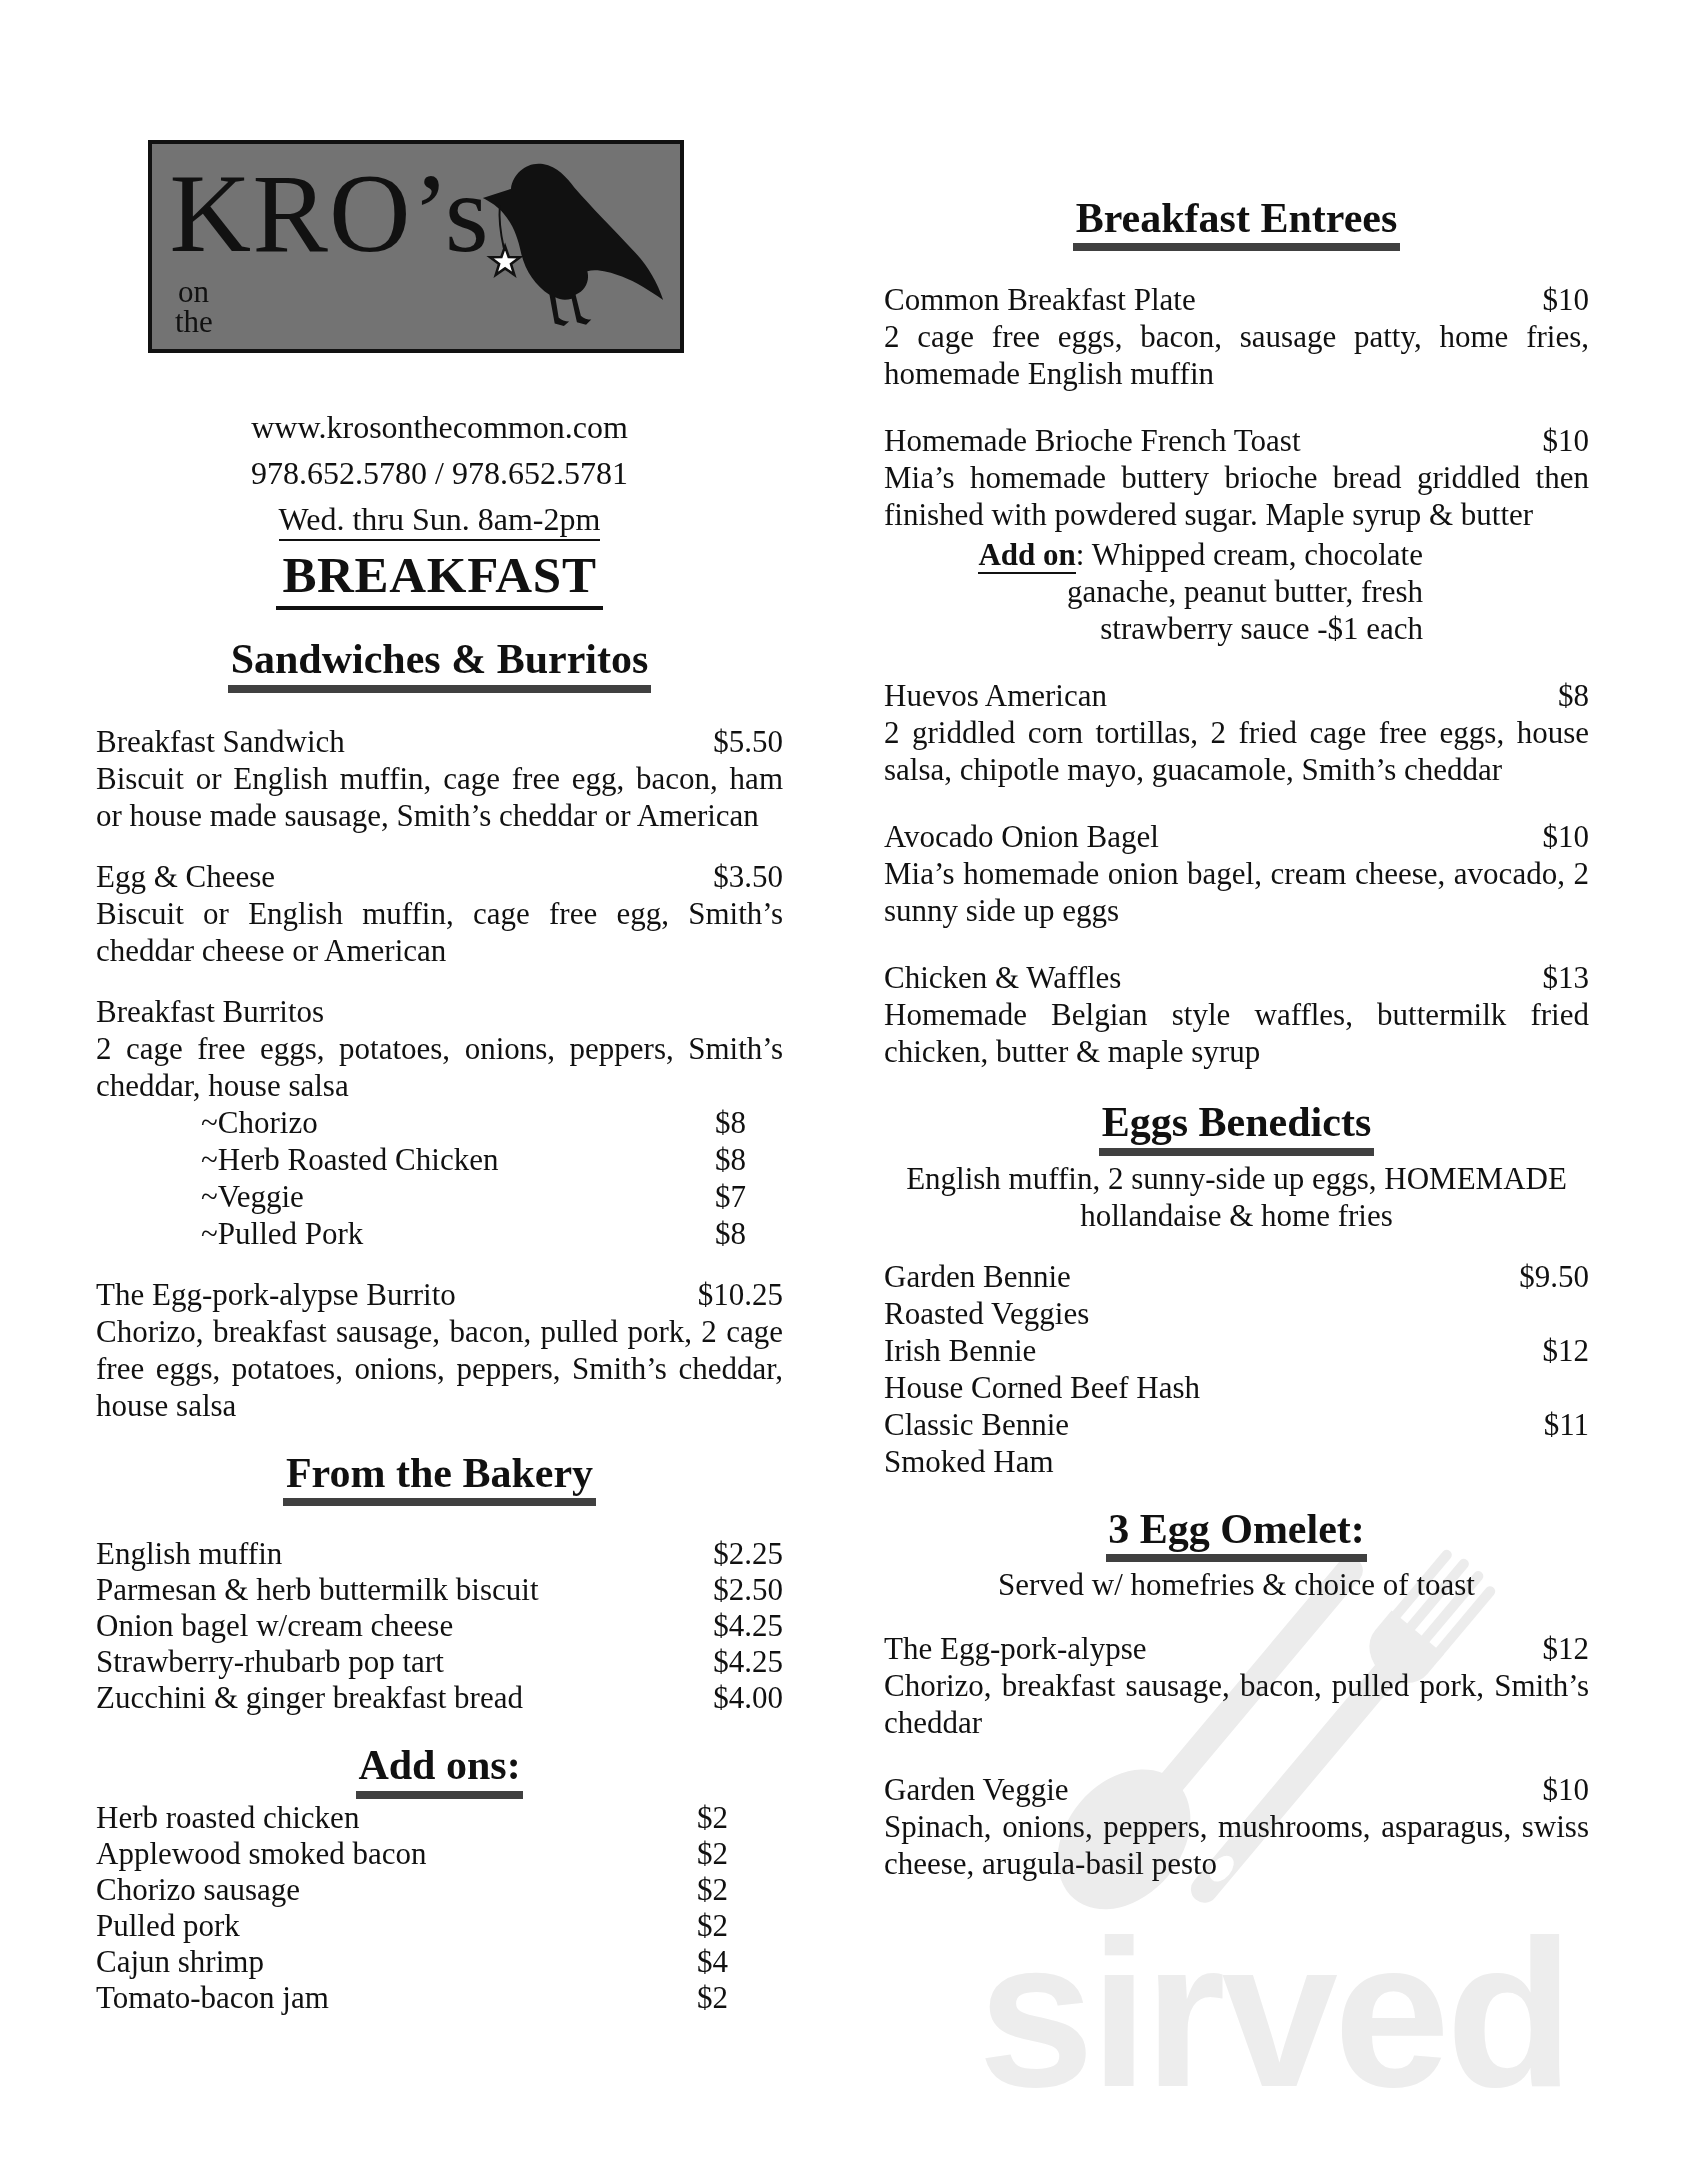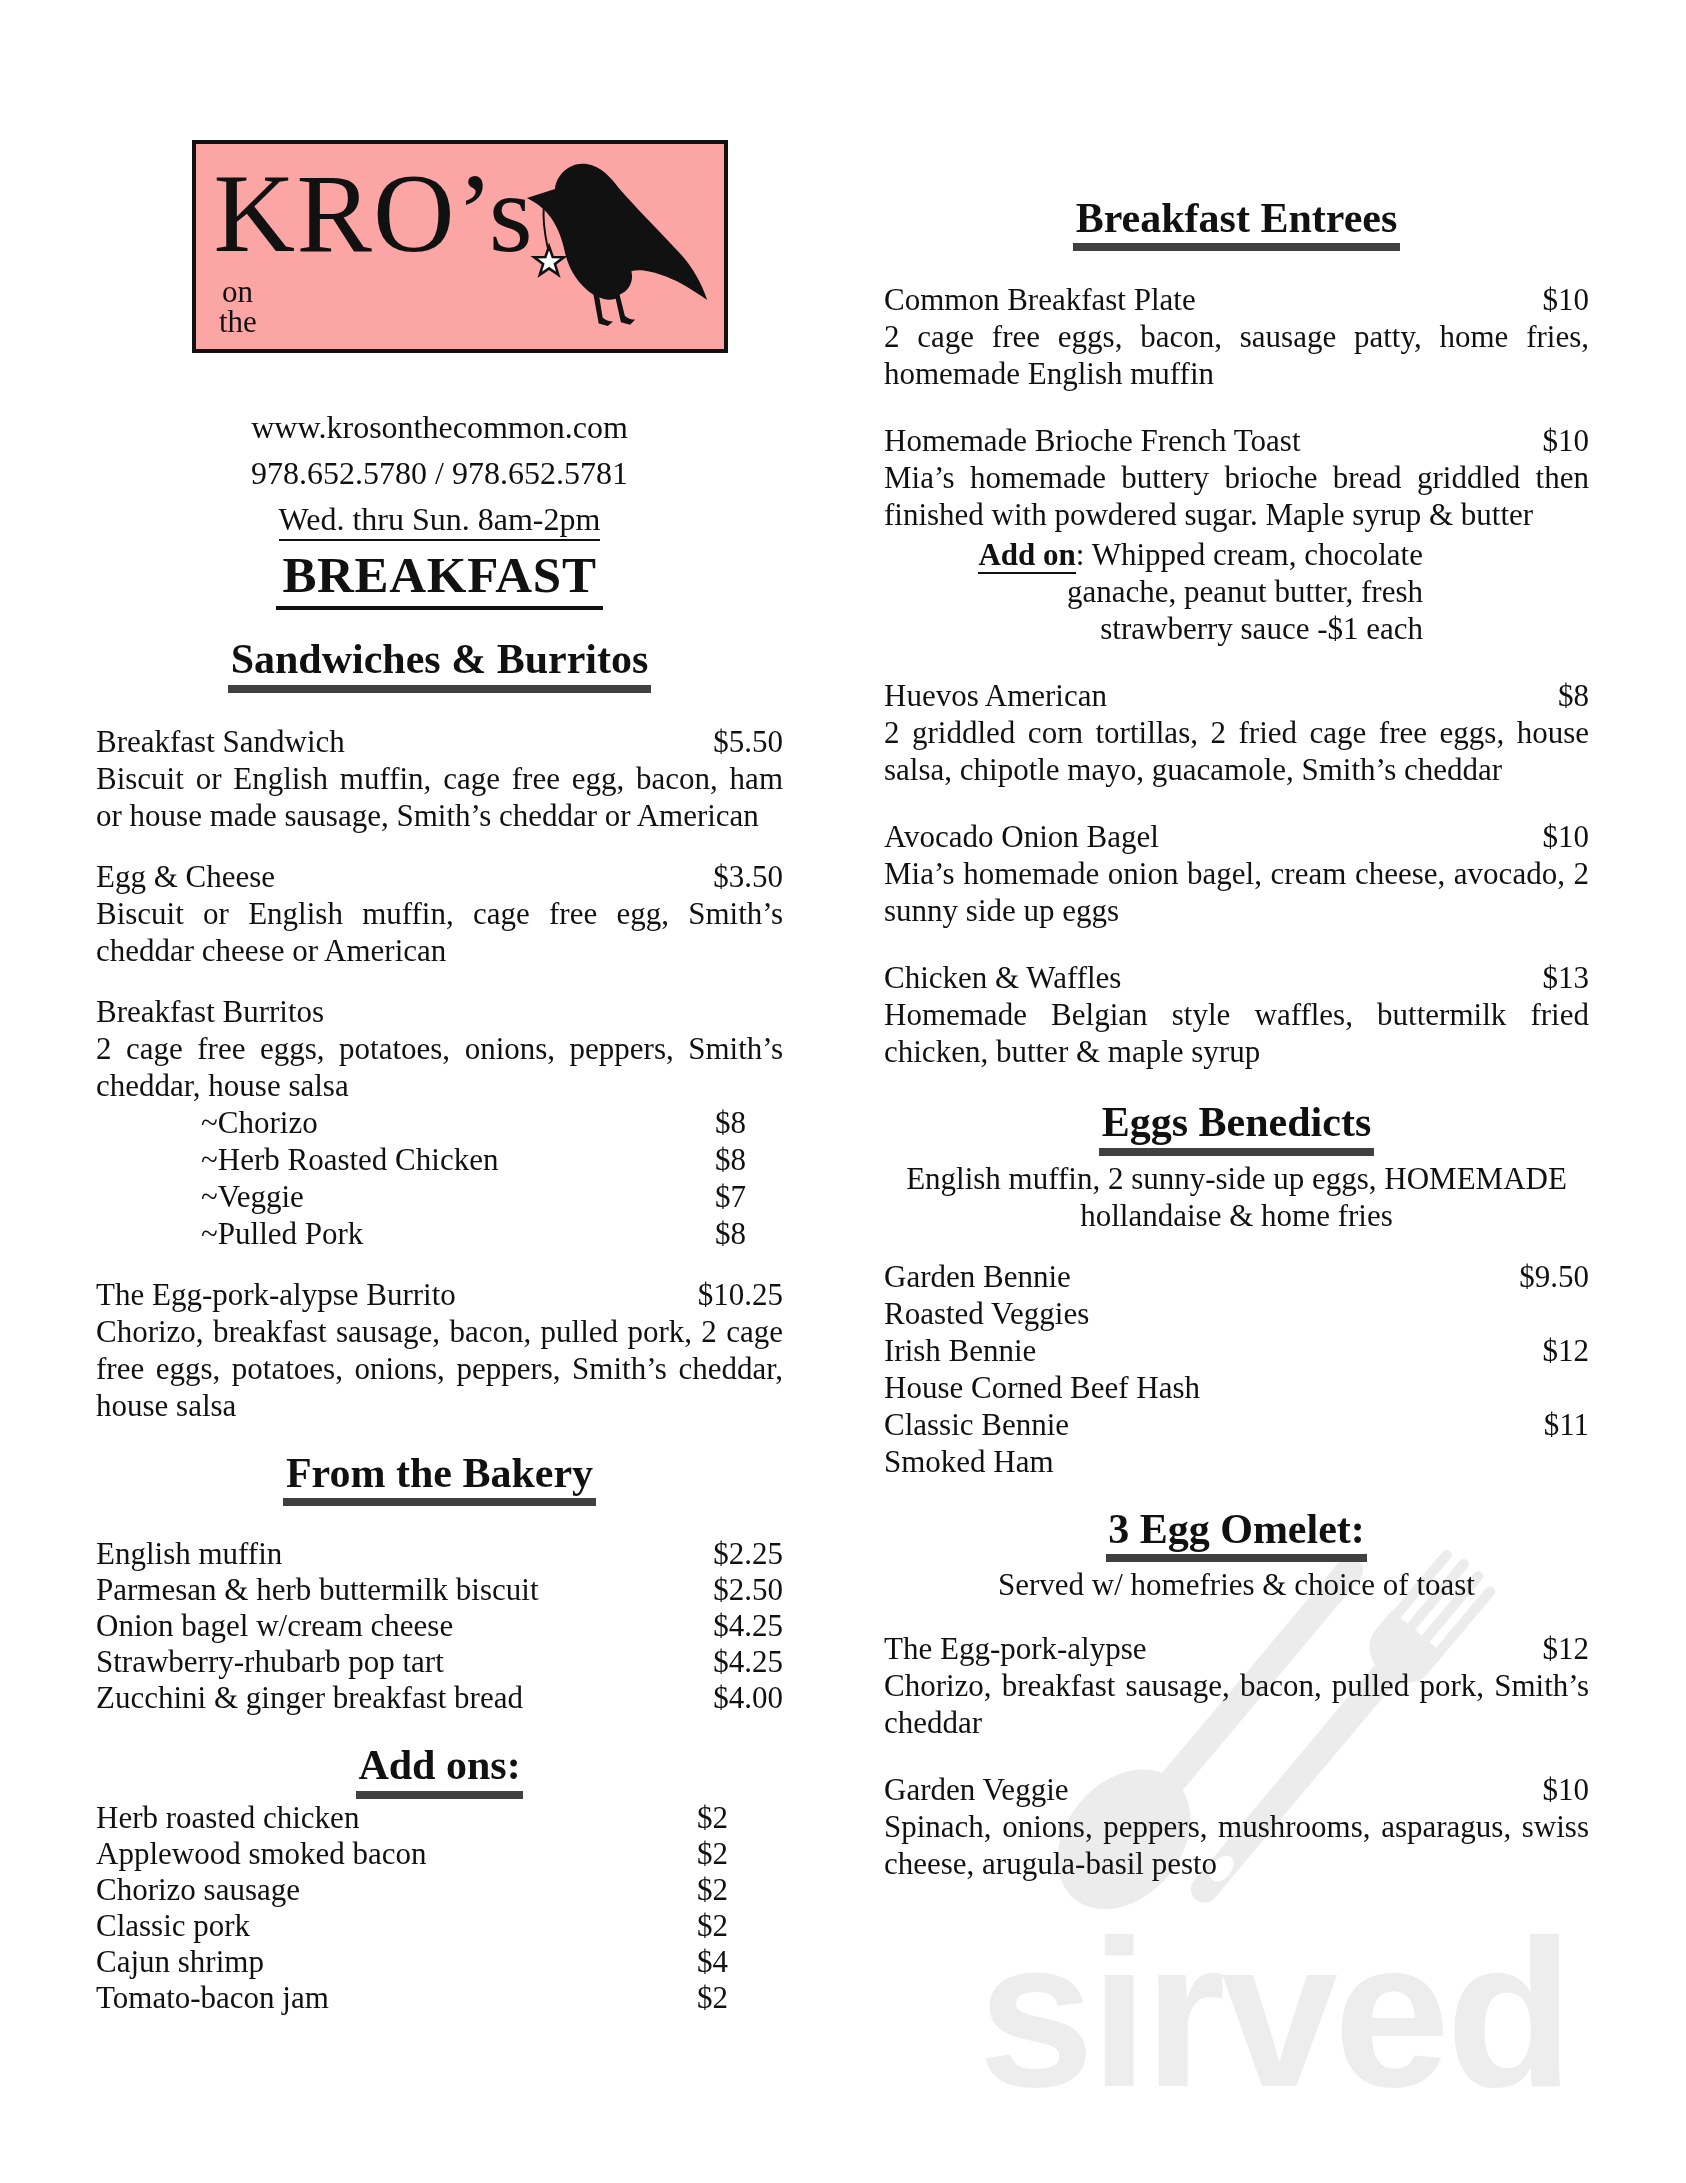--- a/index.html
+++ b/index.html
@@ -9,22 +9,22 @@
   
   .wm-cutlery{position:absolute;left:965px;top:1437px;width:607px;height:607px;z-index:0;}
   .wm-brand{position:absolute;left:978px;top:1909px;z-index:0;
             font-family:"Liberation Sans","DejaVu Sans",sans-serif;
             font-weight:bold;font-size:209px;line-height:1;color:#ededed;letter-spacing:-4px;}
   
   .col{position:absolute;top:0;z-index:1;}
   .col-left{left:96px;width:687px;}
   .col-right{left:884px;width:705px;}
   
-  .logo-box{position:relative;margin:140px 0 0 96px;width:536px;height:213px;
-            border:4px solid #111;box-sizing:border-box;background:#fca5a5;}
+  .logo-box{position:relative;margin:140px 0 0 52px;width:536px;height:213px;
+            border:4px solid #111;box-sizing:border-box;background:#737373;}
   .logo-kros{position:absolute;left:17.5px;top:12px;font-size:113px;line-height:1;
              font-weight:normal;letter-spacing:1.3px;}
   .logo-on{position:absolute;left:26px;top:132px;font-size:31px;line-height:1;}
   .logo-the{position:absolute;left:23px;top:162px;font-size:31px;line-height:1;}
   .logo-common{position:absolute;left:86px;top:119px;font-size:70px;line-height:1;}
   .crow{position:absolute;right:9.4px;top:6.7px;width:196px;height:196px;}
   
   .contact{margin-top:51px;text-align:center;font-size:32px;line-height:46px;}
   .hours{display:inline-block;border-bottom:2.7px solid #111;line-height:39px;}
   
@@ -184,21 +184,21 @@
         </div>
         <div class="s-row">
           <span>Applewood smoked bacon</span>
           <span class="pr-tab">$2</span>
         </div>
         <div class="s-row">
           <span>Chorizo sausage</span>
           <span class="pr-tab">$2</span>
         </div>
         <div class="s-row">
-          <span>Classic pork</span>
+          <span>Pulled pork</span>
           <span class="pr-tab">$2</span>
         </div>
         <div class="s-row">
           <span>Cajun shrimp</span>
           <span class="pr-tab">$4</span>
         </div>
         <div class="s-row">
           <span>Tomato-bacon jam</span>
           <span class="pr-tab">$2</span>
         </div>

